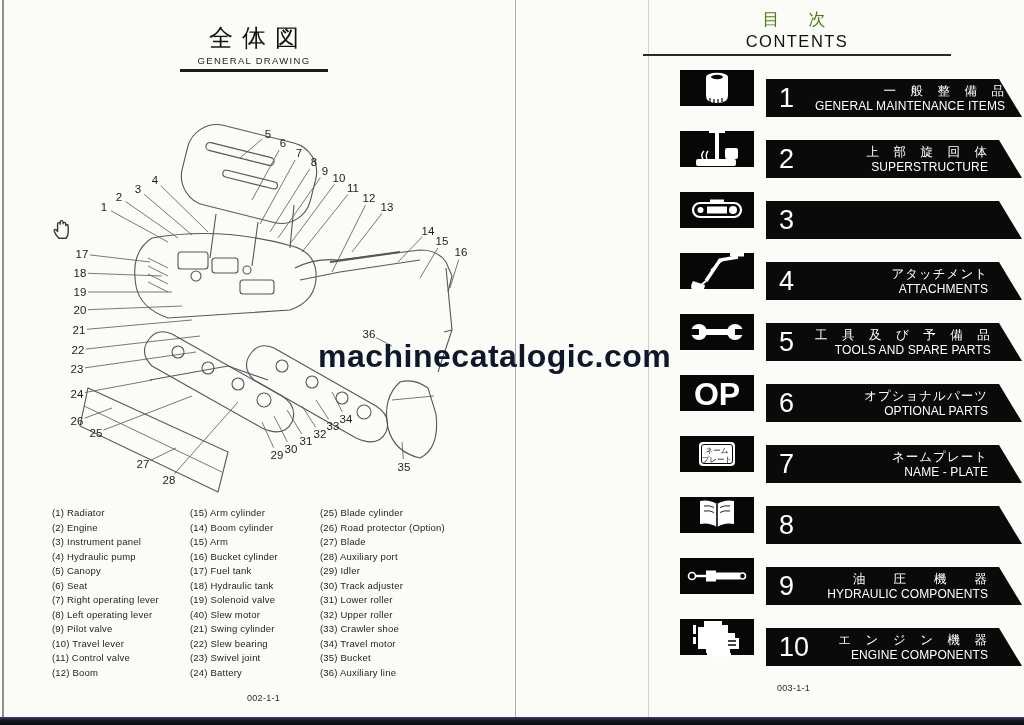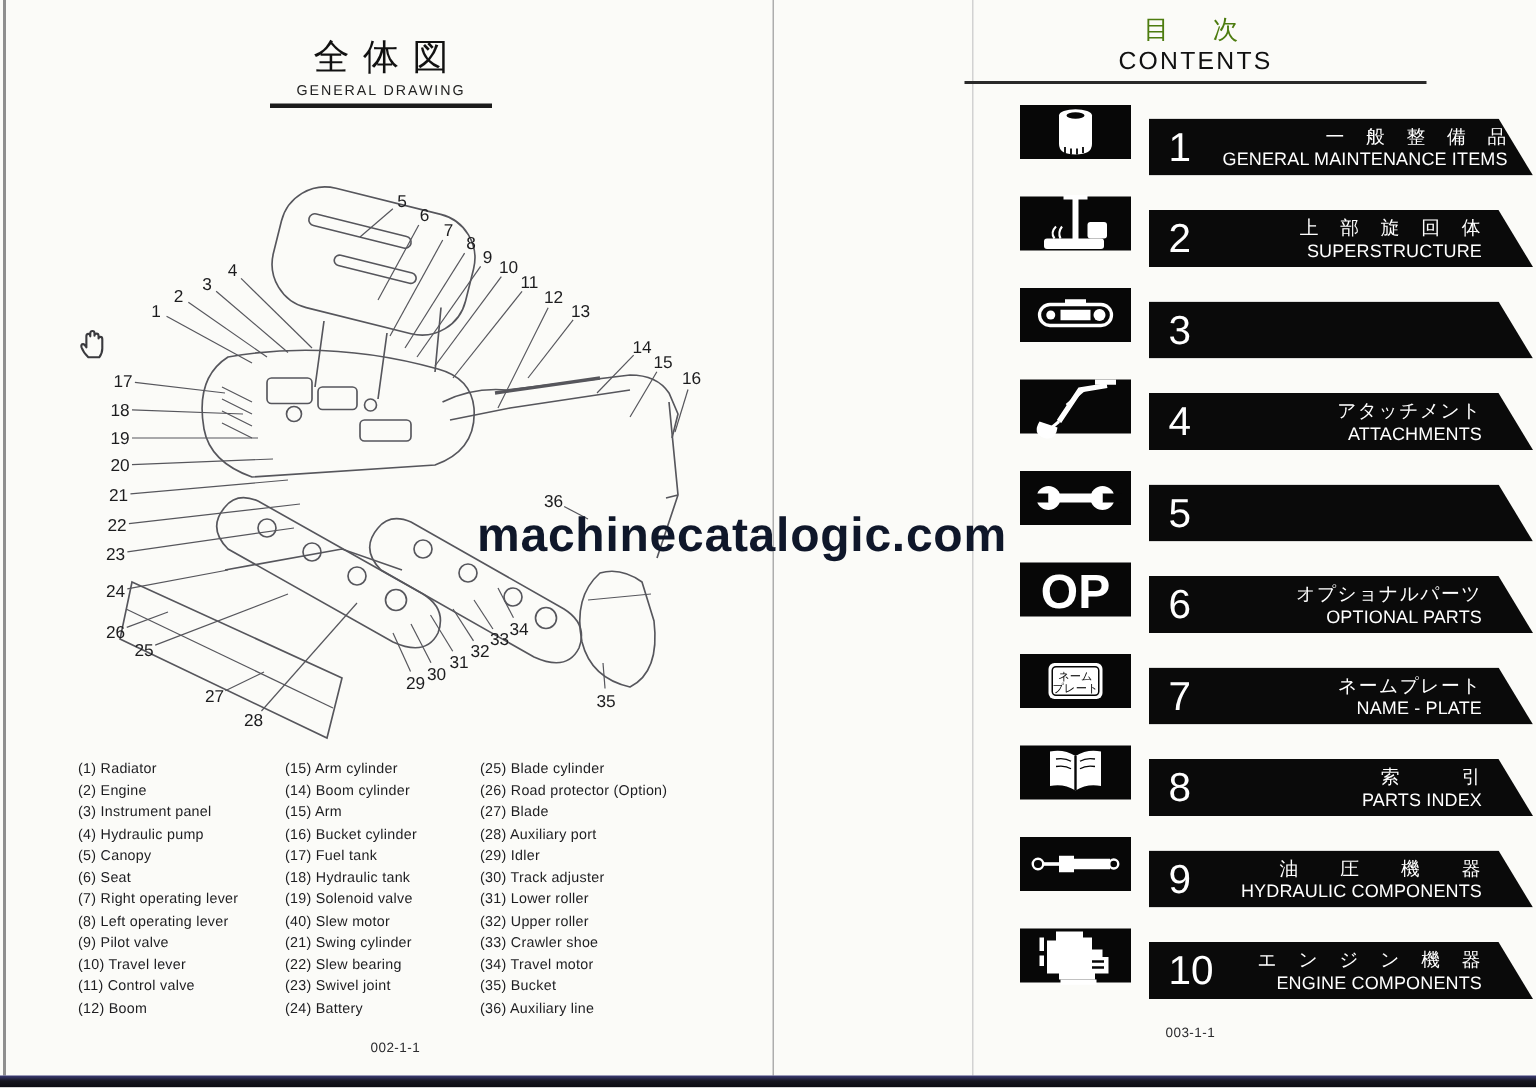--- a/index.html
+++ b/index.html
@@ -307,20 +307,24 @@
           <svg width="74" height="48" viewBox="0 0 74 48">
     <circle cx="19" cy="24" r="8" fill="#fff"></circle>
     <rect x="6" y="21" width="13" height="6" fill="#070707"></rect>
     <circle cx="55" cy="24" r="8" fill="#fff"></circle>
     <rect x="55" y="21" width="13" height="6" fill="#070707"></rect>
     <rect x="19" y="21" width="36" height="6" fill="#fff"></rect>
   </svg>
         </div>
         <div class="banner">
           <div class="banner-num">5</div>
+          <div class="banner-text">
+            <div class="banner-ja">工　具　及　び　予　備　品</div>
+            <div class="banner-en">TOOLS AND SPARE PARTS</div>
+          </div>
         </div>
       </div>
       <div class="toc-row" style="top: 375px;">
         <div class="icon-tile">
           <svg width="74" height="48" viewBox="0 0 74 48">
     <text class="icon-text" x="37" y="36" text-anchor="middle" fill="#fff" font-family="Liberation Sans, sans-serif" font-size="32" font-weight="bold">OP</text>
   </svg>
         </div>
         <div class="banner">
           <div class="banner-num">6</div>
@@ -350,24 +354,20 @@
       <div class="toc-row" style="top: 497px;">
         <div class="icon-tile">
           <svg width="74" height="48" viewBox="0 0 74 48">
     <path d="M37 13 q-8 -5 -17 -3 v23 q9 -2 17 3 q8 -5 17 -3 v-23 q-9 -2 -17 3 z" fill="#fff"></path>
     <path d="M37 13 v23" stroke="#070707" stroke-width="1.6"></path>
     <path d="M24 15 q6 -1 10 1.5 M24 20 q6 -1 10 1.5 M50 15 q-6 -1 -10 1.5 M50 20 q-6 -1 -10 1.5" stroke="#070707" stroke-width="0.9" fill="none"></path>
   </svg>
         </div>
         <div class="banner">
           <div class="banner-num">8</div>
-          <div class="banner-text">
-            <div class="banner-ja">索　　　引</div>
-            <div class="banner-en">PARTS INDEX</div>
-          </div>
         </div>
       </div>
       <div class="toc-row" style="top: 558px;">
         <div class="icon-tile">
           <svg width="74" height="48" viewBox="0 0 74 48">
     <circle cx="12" cy="24" r="3.5" fill="none" stroke="#fff" stroke-width="1.6"></circle>
     <rect x="15.5" y="22.8" width="11" height="2.4" fill="#fff"></rect>
     <rect x="26" y="18.5" width="10" height="11" fill="#fff"></rect>
     <rect x="36" y="20.5" width="24" height="7" fill="#fff"></rect>
     <circle cx="62.5" cy="24" r="3" fill="none" stroke="#fff" stroke-width="1.6"></circle>

